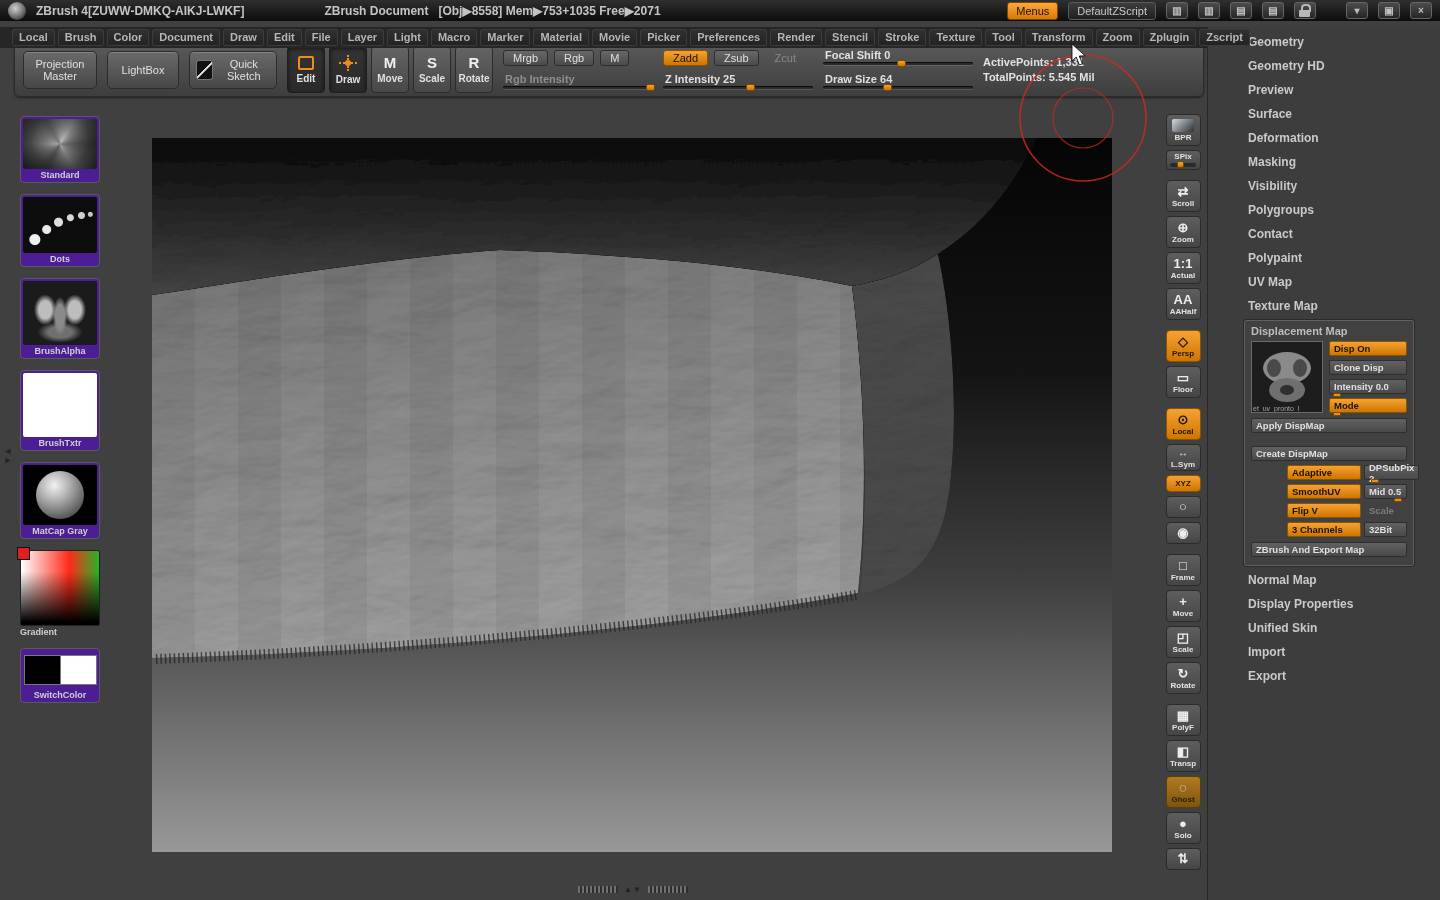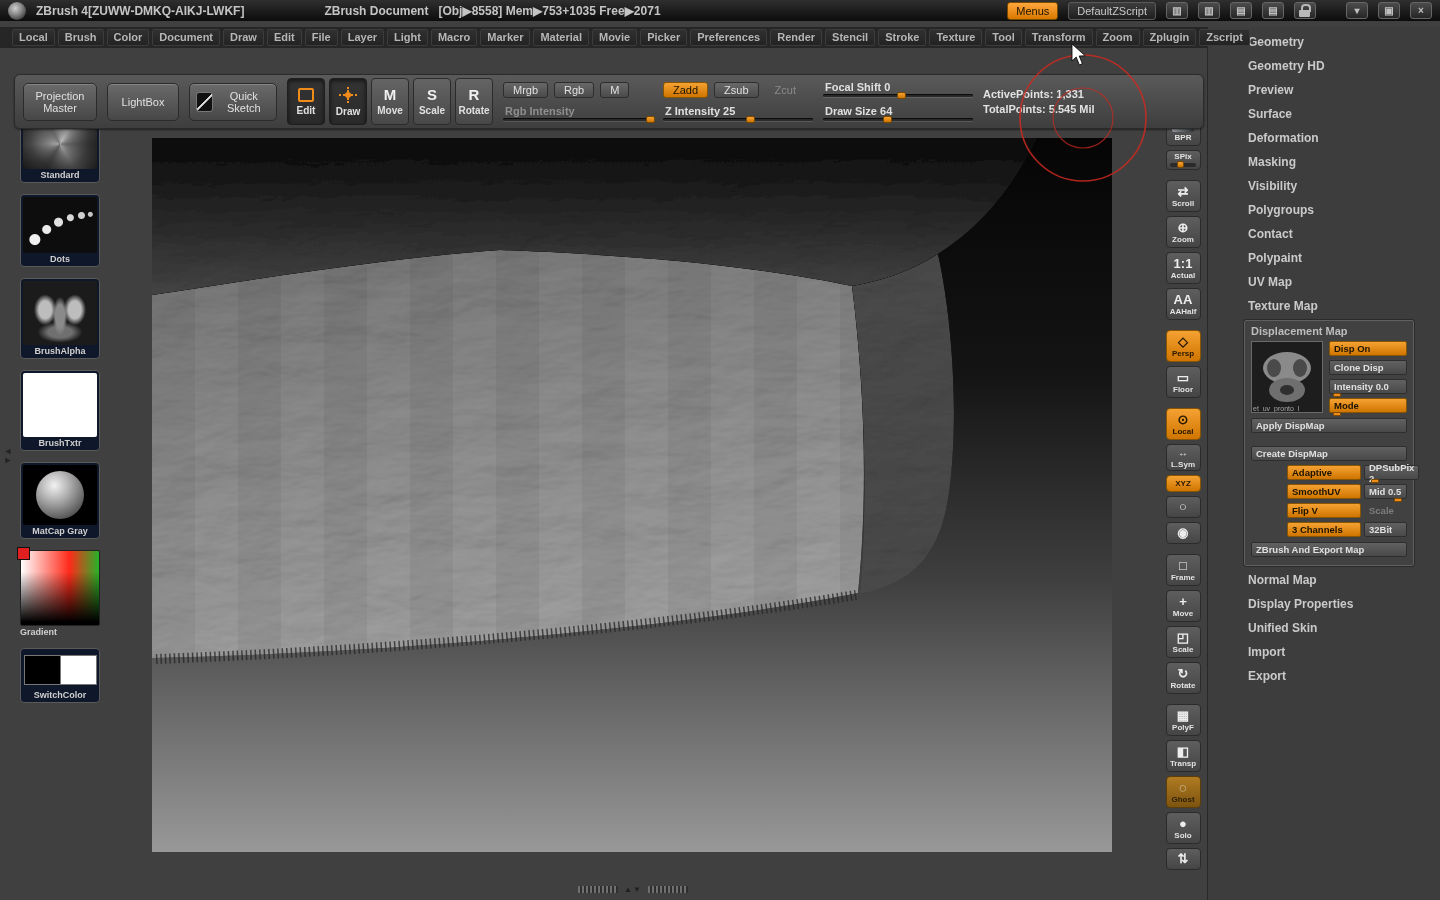--- a/index.html
+++ b/index.html
@@ -27,21 +27,21 @@
   .lockico::after { content:""; position:absolute; bottom:0; left:0; width:11px; height:7px;
     background:#b8b8b8; border-radius:1px; }
 
   
   .menubar { position:absolute; top:27px; left:0; width:1207px; height:21px; background:#262626;
     display:flex; align-items:center; padding-left:12px; gap:3px; z-index:20; }
   .menu-item { font-size:11px; color:#b6b6b6; padding:1px 6px 2px;
     background:linear-gradient(#303030,#232323); border:1px solid #3c3c3c; border-radius:2px; }
 
   
-  .toolbar { position:absolute; top:74px; left:14px; width:1190px; height:55px;
+  .toolbar { position:absolute; top:42px; left:14px; width:1190px; height:55px;
     background:linear-gradient(#5a5a5a,#3e3e3e); border:1px solid #2b2b2b; border-radius:6px;
     display:flex; align-items:center; padding:4px 8px; gap:10px; z-index:10;
     box-shadow:0 1px 2px rgba(0,0,0,.5); }
   .tb-bigbtn { height:38px; min-width:66px; background:linear-gradient(#6a6a6a,#474747);
     border:1px solid #2b2b2b; border-radius:5px; color:#e0e0e0; font-size:11px; line-height:12px;
     display:flex; align-items:center; justify-content:center; text-align:center; padding:0 6px;
     box-shadow:inset 0 1px 0 rgba(255,255,255,.18); gap:5px; }
   .qs-ico { width:20px; height:20px; background:linear-gradient(135deg,#111 46%,#ddd 48%, #ddd 54%, #111 56%);
     border:1px solid #777; border-radius:3px; }
   .mode-row { display:flex; gap:4px; }
@@ -71,21 +71,21 @@
   .zslider.dim .lab { color:#8f8f8f; }
   .zslider .groove { position:absolute; left:0; right:0; bottom:1px; height:3px; background:#2c2c2c;
     box-shadow:inset 0 1px 1px rgba(0,0,0,.8), 0 1px 0 rgba(255,255,255,.12); border-radius:2px; }
   .zslider .handle { position:absolute; bottom:-1px; width:9px; height:7px;
     background:linear-gradient(#f5a233,#cf7500); border:1px solid #7a4a00; border-radius:2px; }
   .pts { font-size:11px; color:#e2e2e2; line-height:15px; white-space:nowrap; }
 
   
   .ltray { position:absolute; left:20px; top:116px; width:80px; display:flex; flex-direction:column;
     gap:11px; z-index:5; }
-  .tile { width:80px; background:#0f172a; border:1px solid #5a5a5a; border-radius:4px; padding:2px;
+  .tile { width:80px; background:#4c1d95; border:1px solid #5a5a5a; border-radius:4px; padding:2px;
     position:relative; }
   .tile .timg { width:74px; border-radius:2px; position:relative; overflow:hidden; }
   .tile .tlab { font-size:9px; color:#cfcfcf; text-align:center; margin-top:1px; }
   .timg.standard { height:50px; background:radial-gradient(circle at 50% 42%, #e6e6e6, #a0a0a0 28%, #585858 62%, #262626 100%); }
   .timg.standard { background:
       conic-gradient(from 30deg, #d8d8d8, #8a8a8a, #d0d0d0, #777, #cfcfcf, #8a8a8a, #d8d8d8),
       radial-gradient(circle at 50% 42%, #e6e6e6, #a0a0a0 28%, #585858 62%, #262626 100%);
       background-blend-mode:multiply; }
   .timg.dots { height:56px; background:#0d0d0d;
     background-image:

